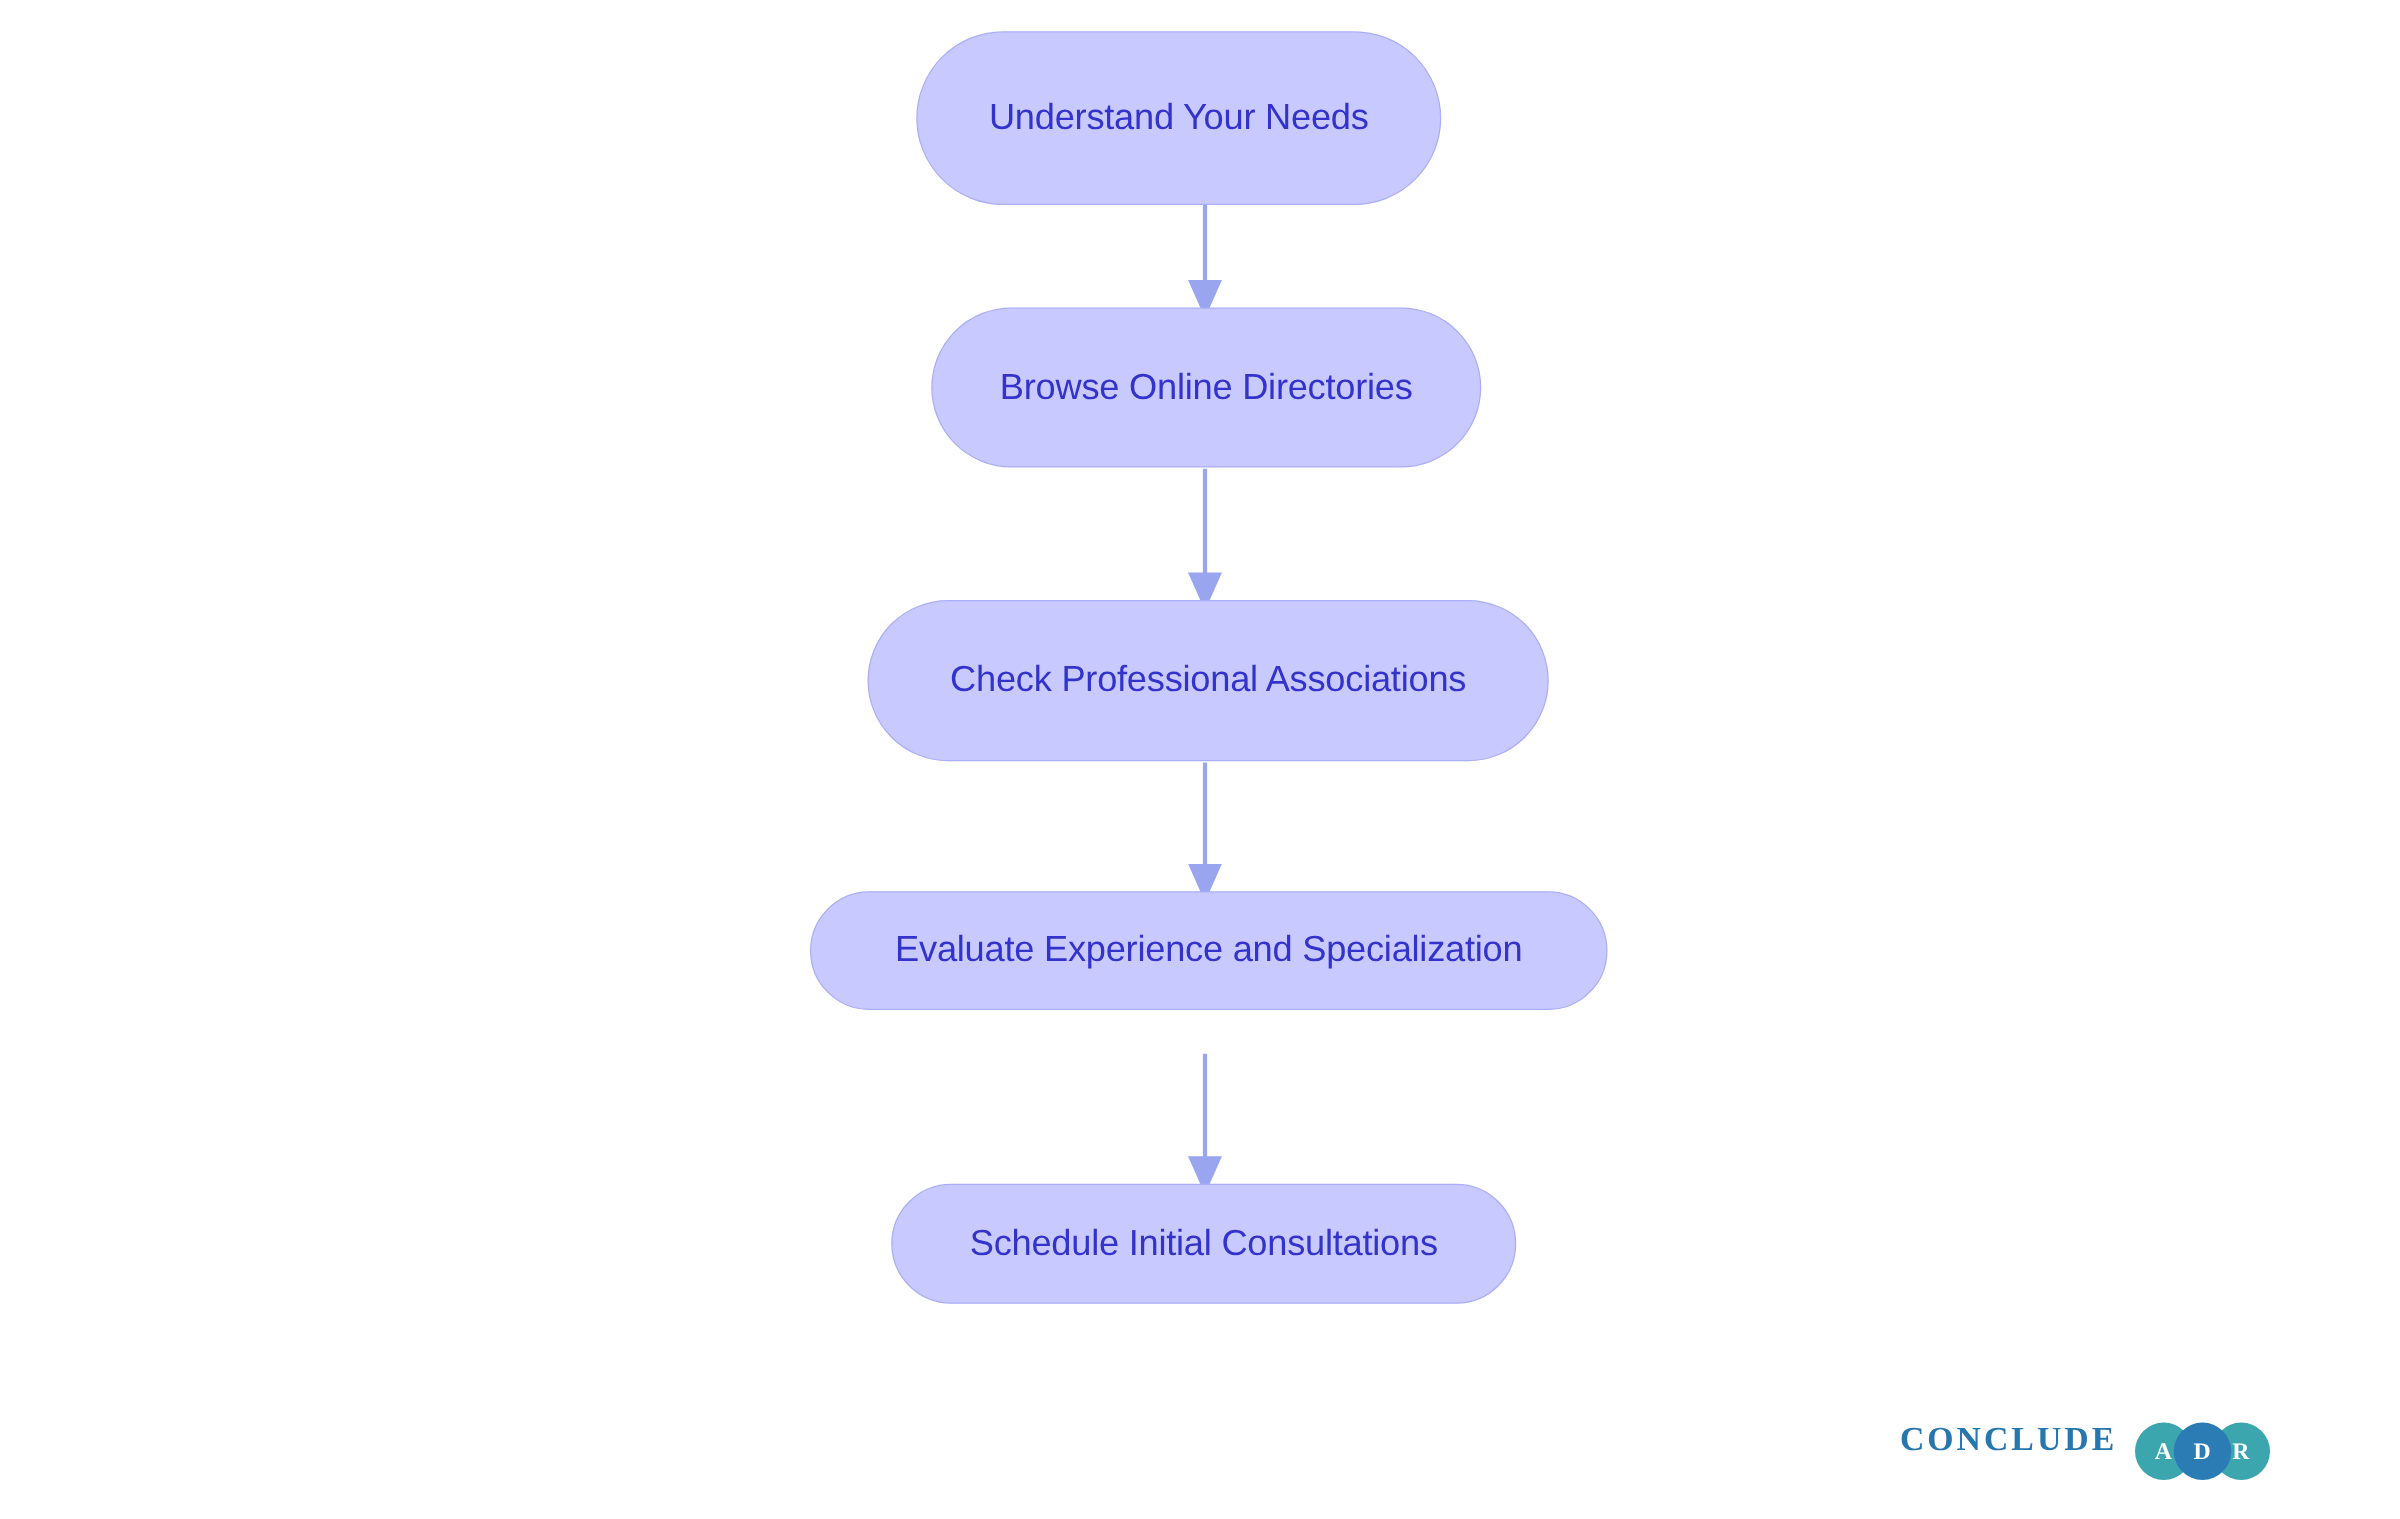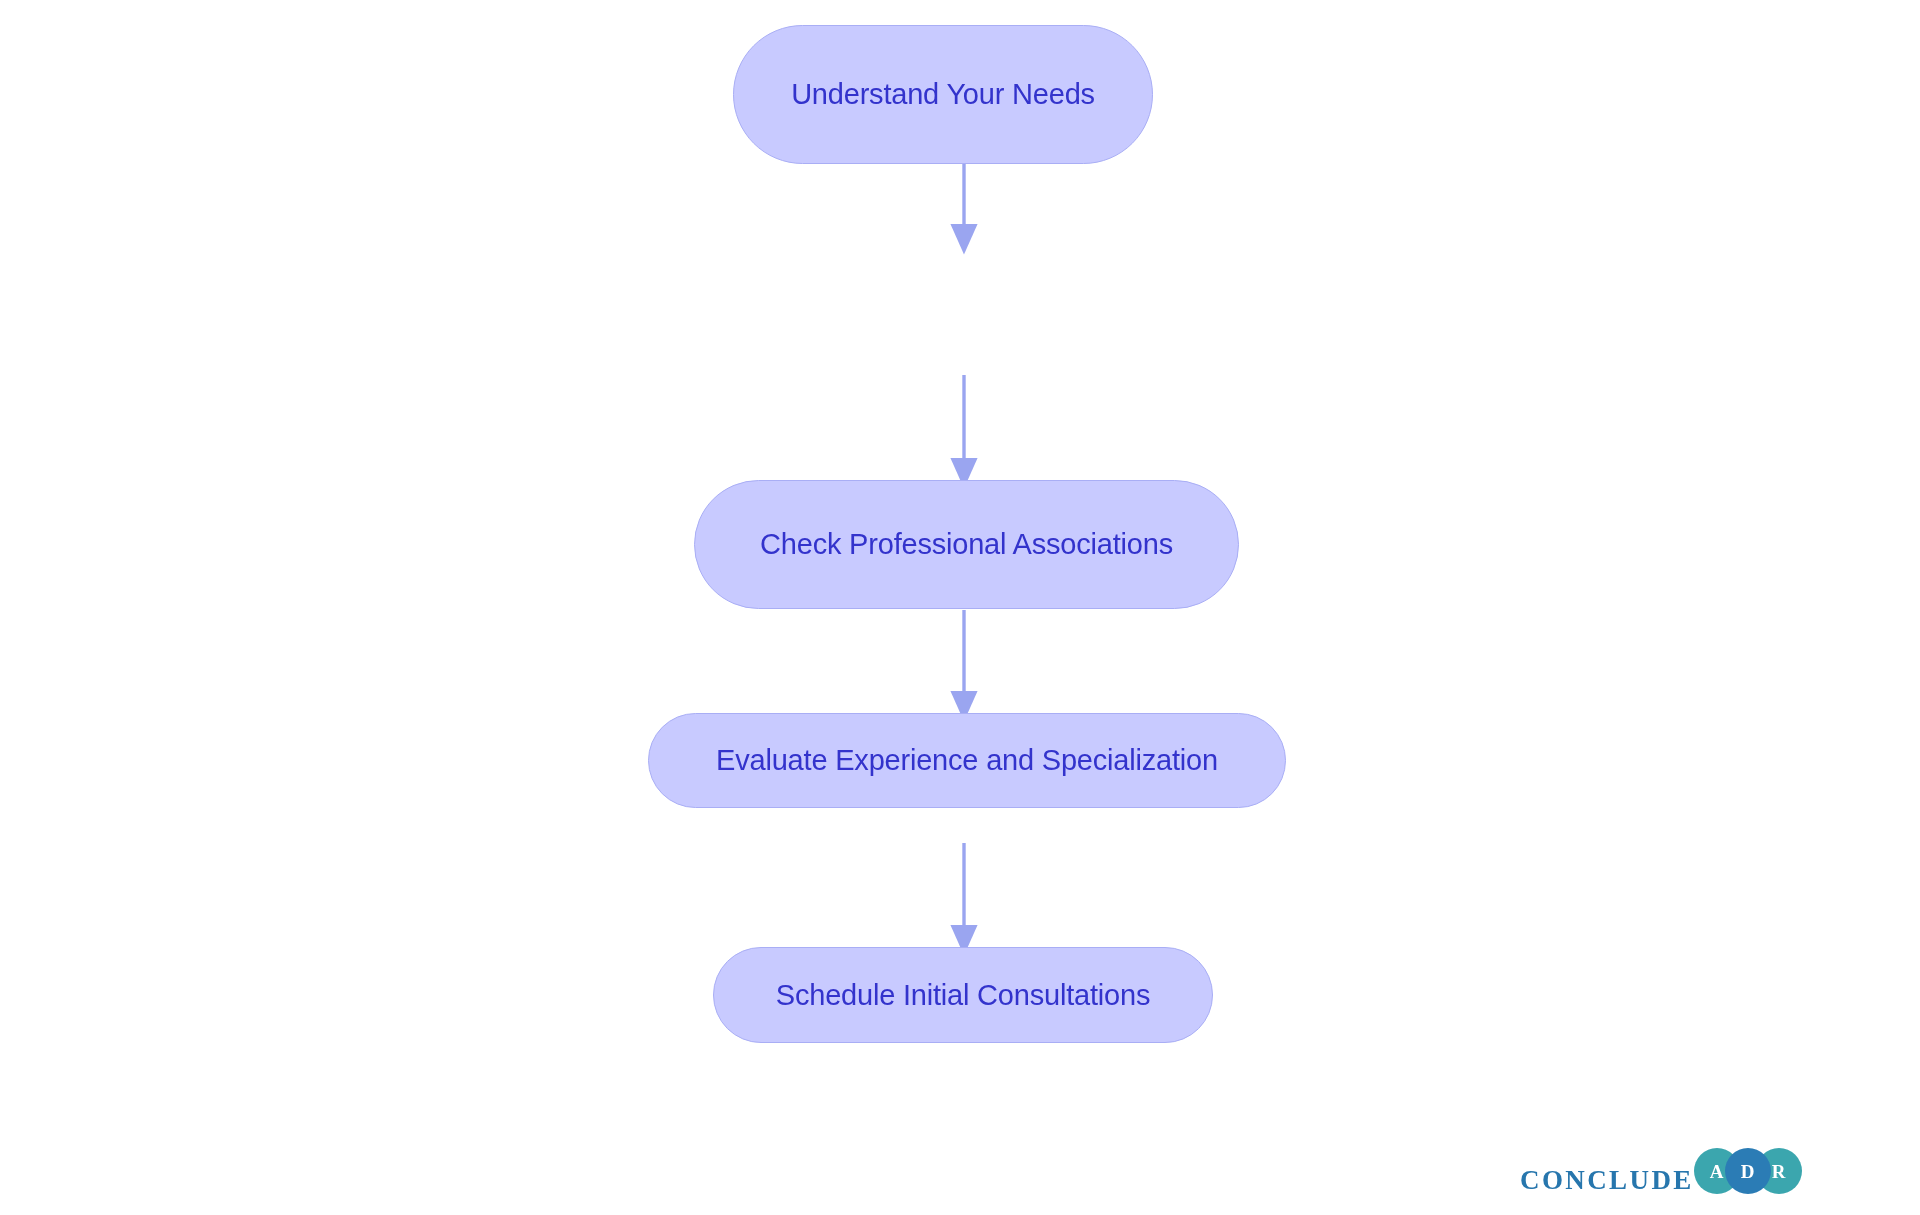--- a/index.html
+++ b/index.html
@@ -65,21 +65,22 @@
     pointer-events: none;
   }
 
   
   #brand-logo {
     position: absolute;
     left: 1520px;
     top: 1138px;
     height: 56px;
     display: flex;
-    align-items: flex-end;
+    align-items: flex-start;
+    gap: 14px;
   }
   #brand-wordmark {
     font-family: "Liberation Serif", serif;
     font-size: 27px;
     font-weight: 700;
     letter-spacing: 2.4px;
     color: #2776ad;
     line-height: 1;
     white-space: nowrap;
   }
@@ -123,20 +124,23 @@
       <line x1="964" y1="375" x2="964" y2="462"></line>
       <line x1="964" y1="610" x2="964" y2="695"></line>
       <line x1="964" y1="843" x2="964" y2="929"></line>
     </g>
   </svg>
 
   <div class="node" id="node-0">
     <span class="node-label">Understand Your Needs</span>
   </div>
 
+  <div class="node" id="node-1">
+    <span class="node-label">Browse Online Directories</span>
+  </div>
 
   <div class="node" id="node-2">
     <span class="node-label">Check Professional Associations</span>
   </div>
 
   <div class="node" id="node-3">
     <span class="node-label">Evaluate Experience and Specialization</span>
   </div>
 
   <div class="node" id="node-4">

